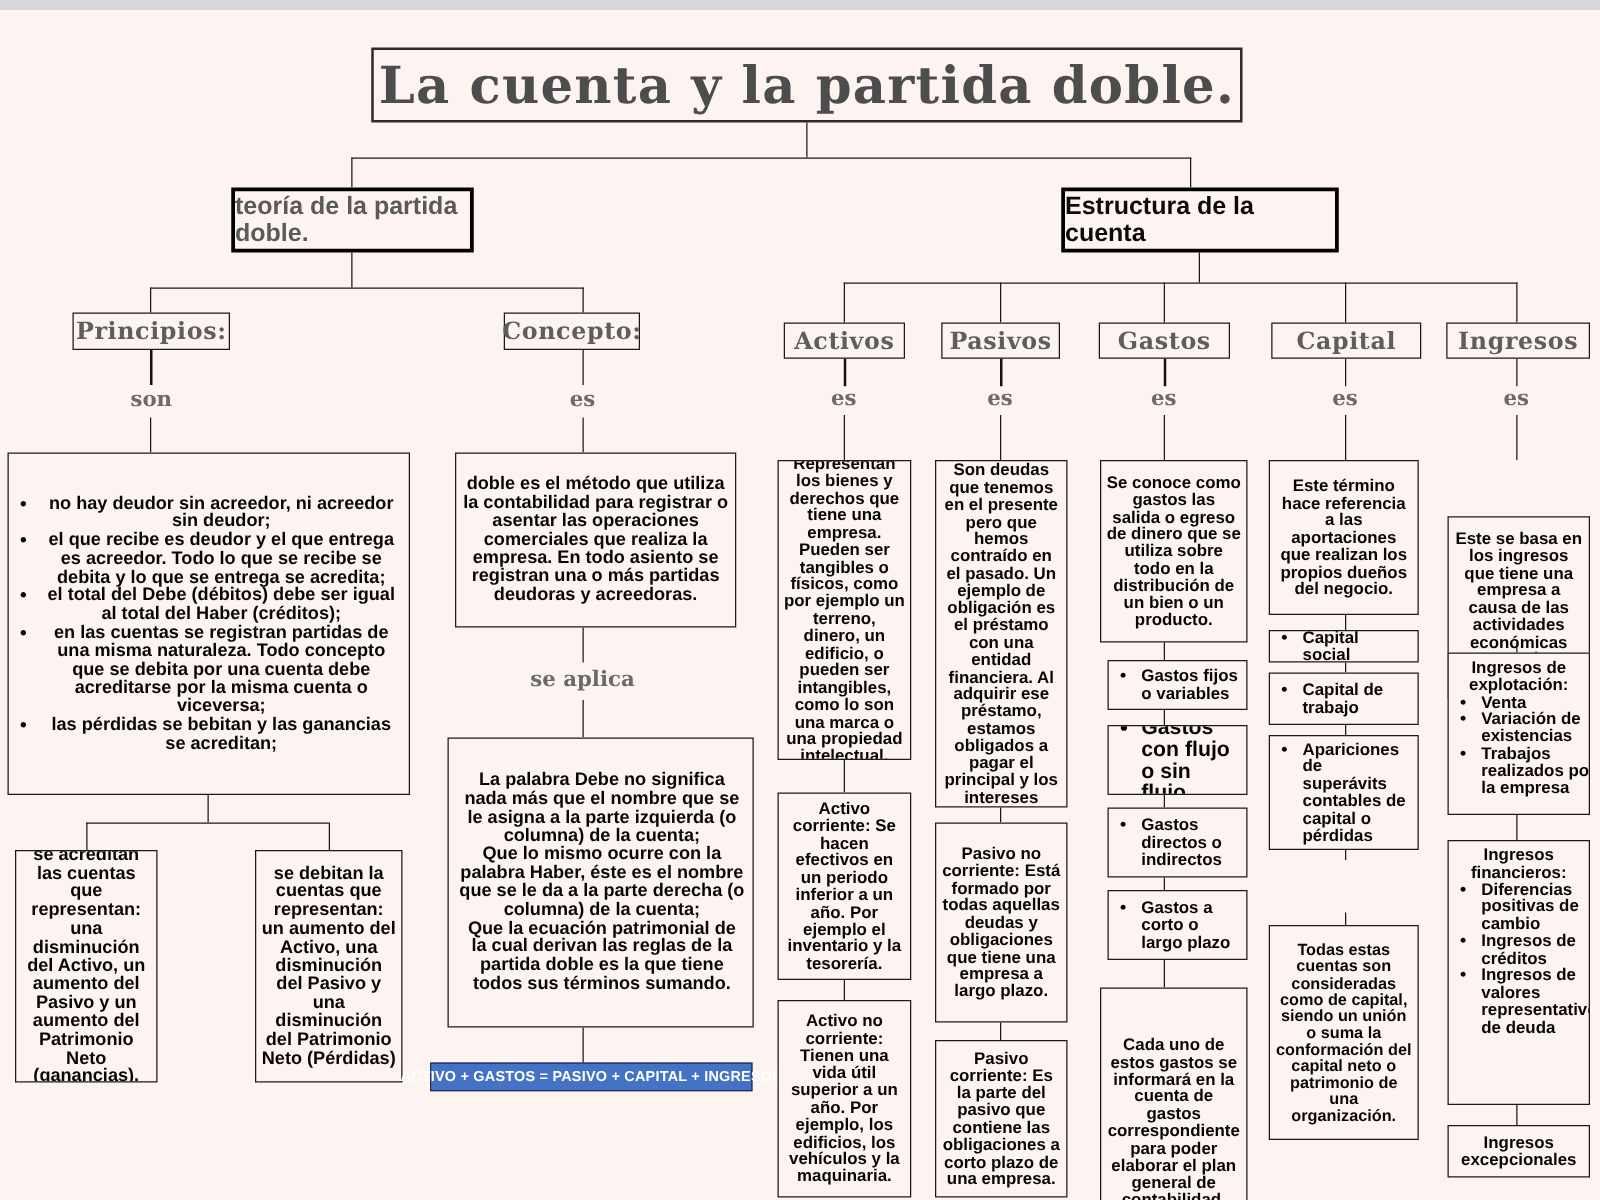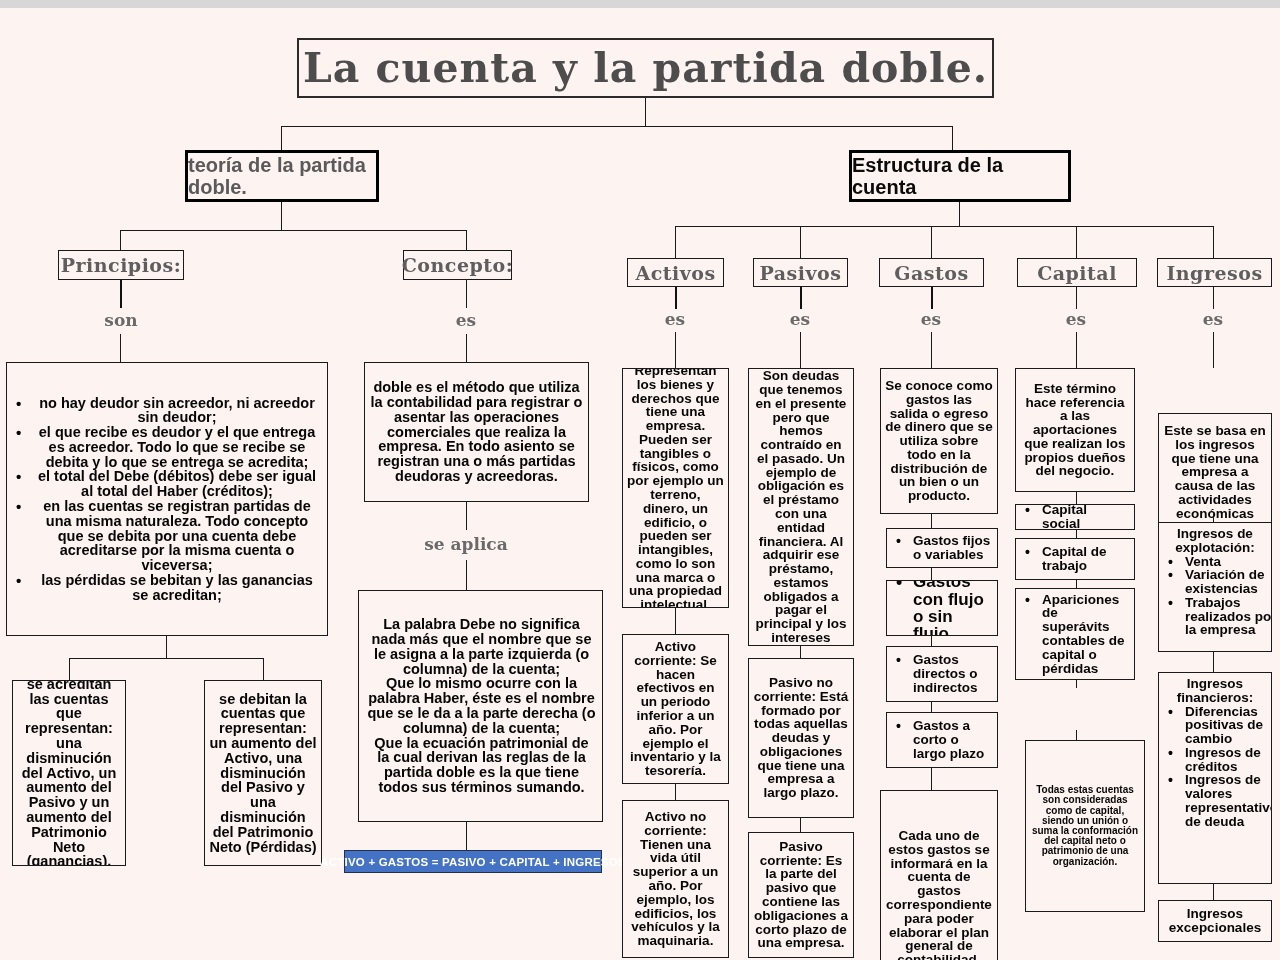--- a/index.html
+++ b/index.html
@@ -260,21 +260,21 @@
     </ul>
   </div>
   <div class="ln v" style="left:1076px;top:572px;height:8px;"></div>
   <div class="node bx txt" style="left:1015px;top:580px;width:120px;height:92px;font-size:13.5px;">
     <ul class="bl lt">
       <li class="b">Apariciones de superávits contables de capital o pérdidas</li>
     </ul>
   </div>
   <div class="ln v" style="left:1076px;top:672px;height:8px;"></div>
   <div class="ln v" style="left:1076px;top:722px;height:10px;"></div>
-  <div class="node bx txt" style="left:1015px;top:732px;width:120px;height:172px;font-size:10px;margin-left:10px;">
+  <div class="node bx txt" style="left:1015px;top:732px;width:120px;height:172px;font-size:13px;">
     <span>Todas estas cuentas son consideradas como de capital, siendo un unión o suma la conformación del capital neto o patrimonio de una organización.</span>
   </div>
 
   <div class="node bx hdr" style="left:1157px;top:250px;width:115px;height:29px;">Ingresos</div>
   <div class="ln v" style="left:1213px;top:279px;height:22px;"></div>
   <div class="lbl" style="left:1188px;top:301px;width:50px;">es</div>
   <div class="ln v" style="left:1213px;top:324px;height:36px;"></div>
 
   <div class="node bx txt" style="left:1158px;top:360px;width:114px;height:146px;font-size:13.5px;margin-top:45px;">
     <span>Este se basa en los ingresos que tiene una empresa a causa de las actividades económicas que suceden en esta.</span>

